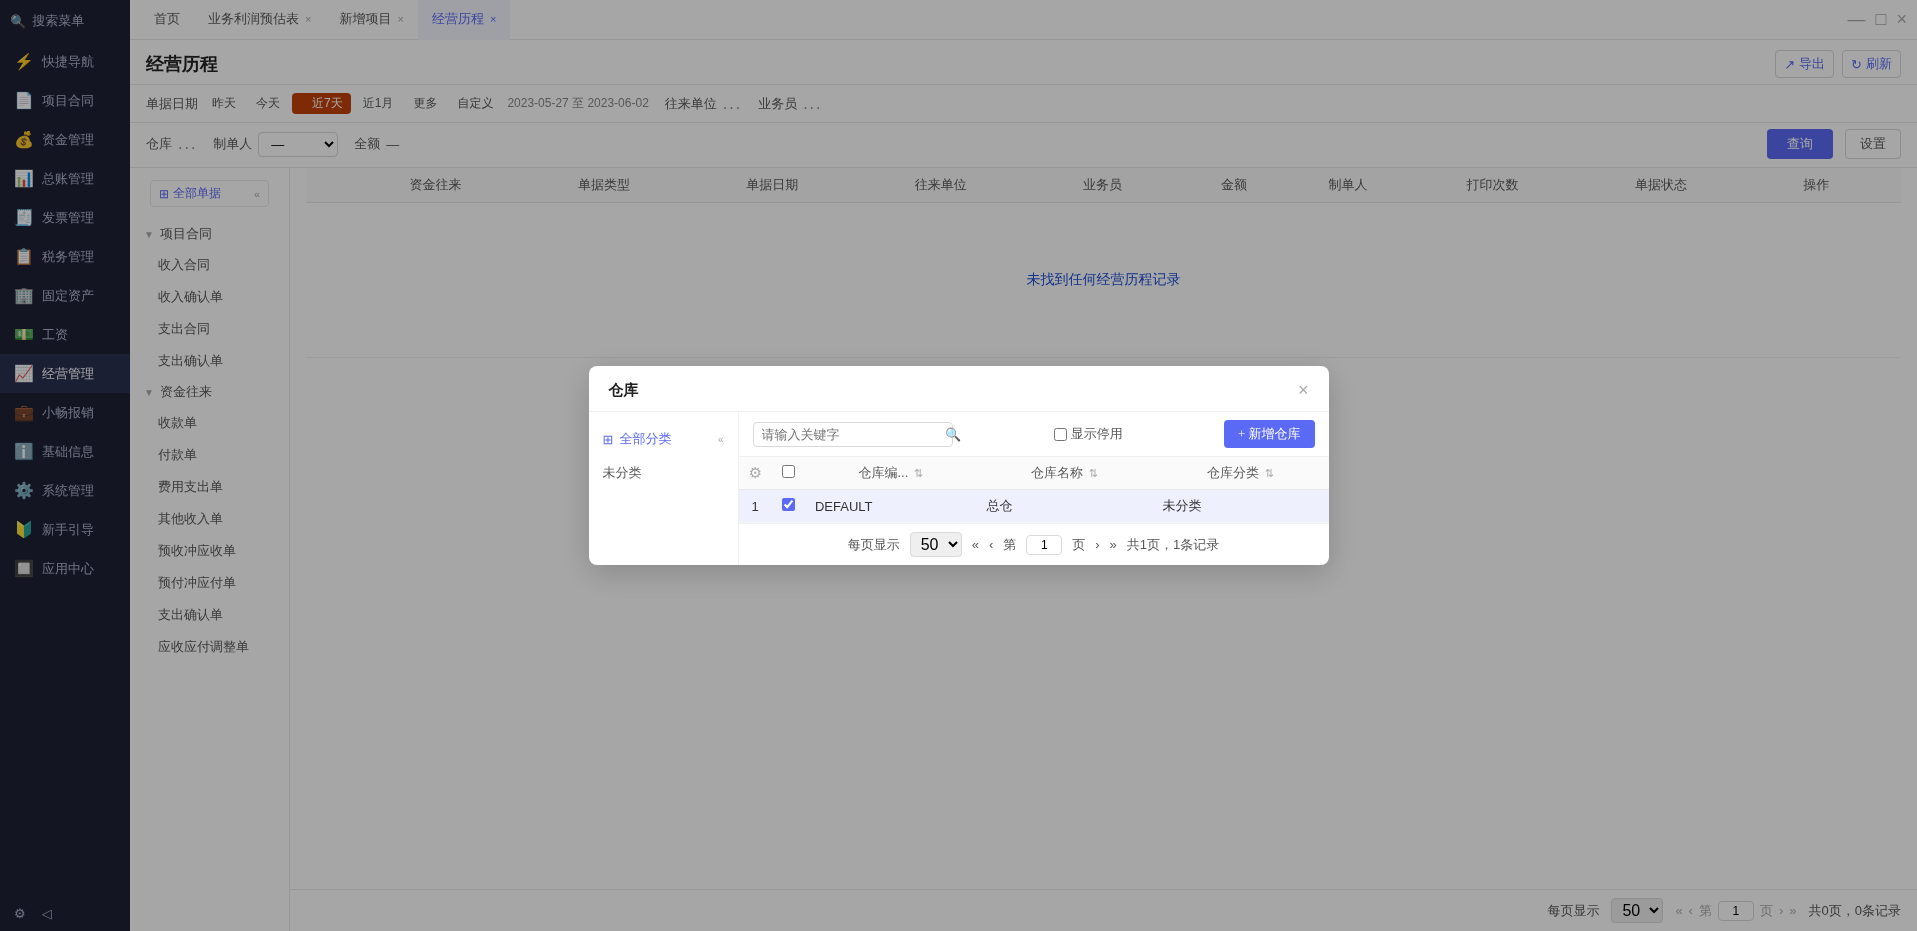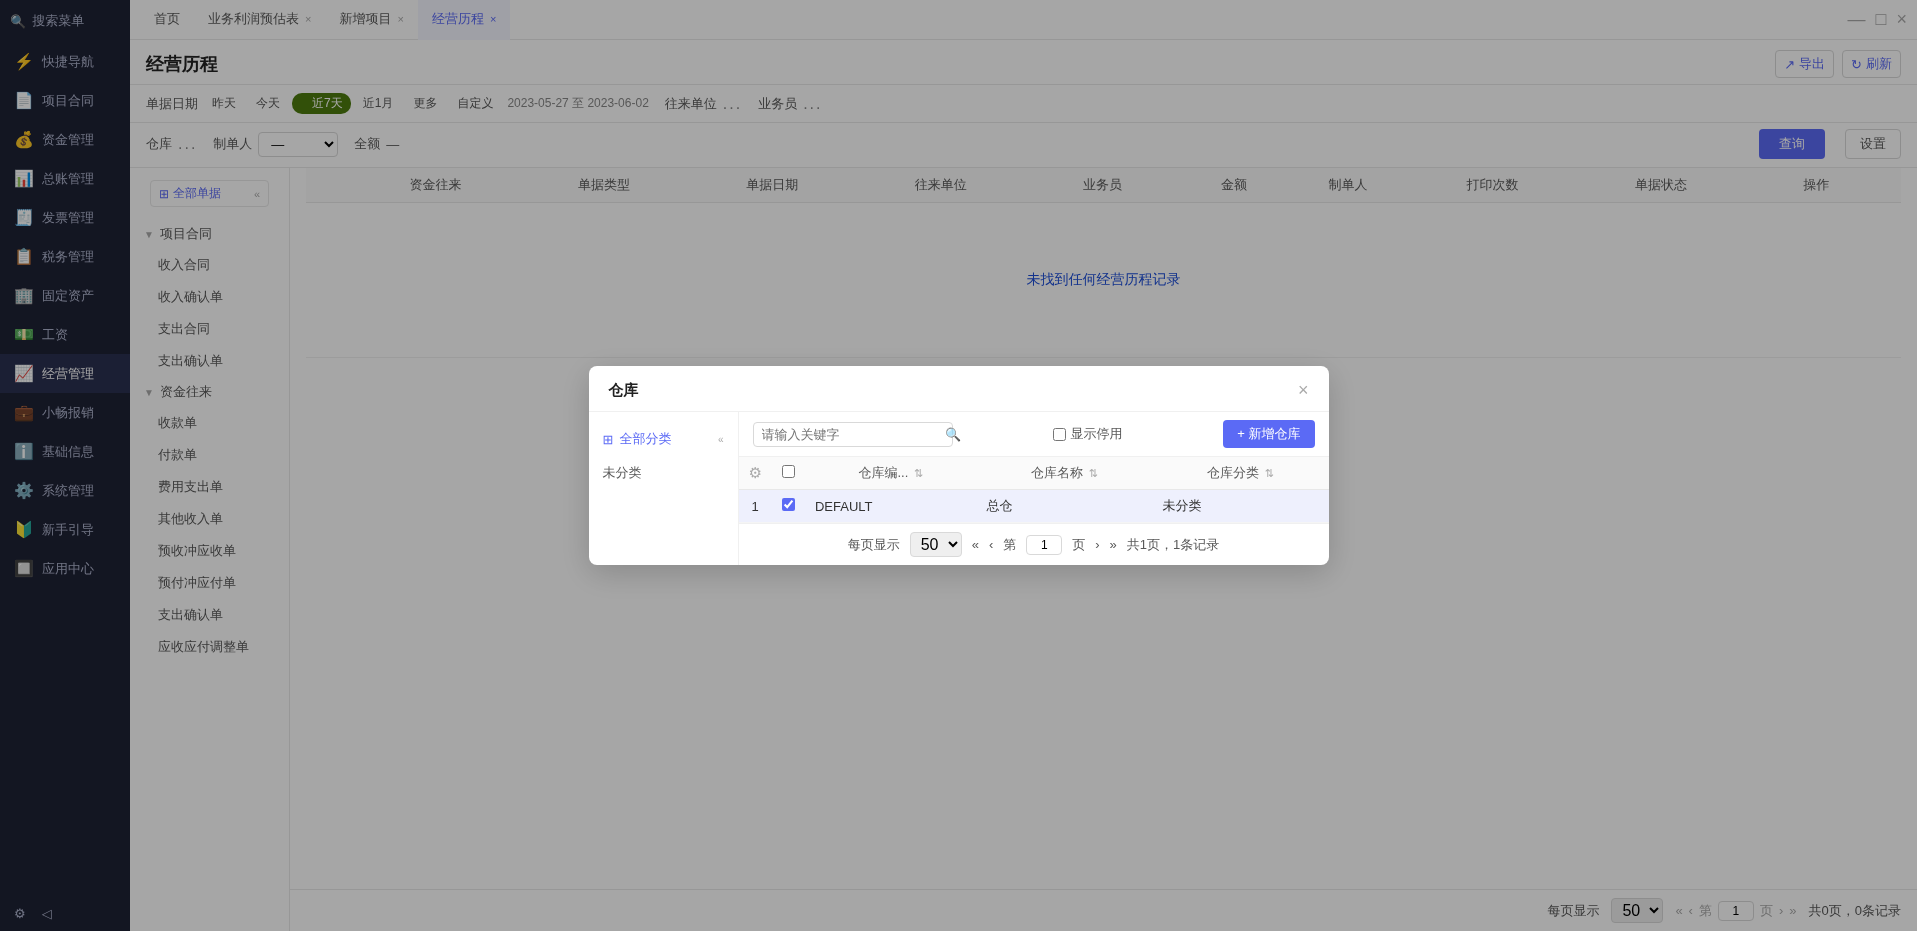--- a/index.html
+++ b/index.html
@@ -96,21 +96,21 @@
       gap: 16px;
       flex-wrap: wrap;
       border-bottom: 1px solid #e8e8e8;
     }
     .filter-group { display: flex; align-items: center; gap: 6px; font-size: 13px; color: #595959; }
     .filter-label { color: #595959; white-space: nowrap; }
     .date-chips { display: flex; gap: 4px; align-items: center; }
     .date-chip {
       padding: 2px 8px; border-radius: 3px; font-size: 12px; cursor: pointer; color: #595959;
     }
-    .date-chip.active { background: #4d7c0f; color: #fff; border-radius: 10px; padding-left: 20px; }
+    .date-chip.active { background: #c2410c; color: #fff; border-radius: 4px; padding-left: 20px; }
     .date-range { font-size: 12px; color: #888; }
     .filter-dots { color: #888; cursor: pointer; letter-spacing: 2px; font-size: 16px; }
     .filter-select {
       border: 1px solid #d9d9d9; border-radius: 4px; padding: 3px 8px; font-size: 13px;
       min-width: 80px; background: #fff;
     }
 
     
     .filter-bar2 {
       background: #fff;
@@ -211,21 +211,21 @@
       padding: 8px 14px; border-bottom: 1px solid #f0f0f0;
     }
     .dialog-search-box {
       display: flex; align-items: center; border: 1px solid #d9d9d9; border-radius: 4px;
       padding: 4px 8px; gap: 8px; background: #fff; width: 200px;
     }
     .dialog-search-input { border: none; outline: none; font-size: 13px; flex: 1; }
     .dialog-checkbox-label { display: flex; align-items: center; gap: 4px; font-size: 13px; color: #595959; }
     .btn-add-warehouse {
       padding: 5px 14px; border-radius: 4px; font-size: 13px; cursor: pointer;
-      border: none; background: #5b6af5; color: #fff; display: flex; align-items: center; gap: 4px;
+      border: none; background: #5b6af5; color: #fff; display: flex; align-items: center; gap: 4px; font-family: Liberation Serif, serif;
     }
     .dialog-table { width: 100%; border-collapse: collapse; }
     .dialog-table th {
       background: #fafafa; border-bottom: 1px solid #e8e8e8;
       padding: 7px 10px; font-size: 13px; color: #595959; font-weight: 500;
     }
     .dialog-table td {
       border-bottom: 1px solid #f5f5f5; padding: 7px 10px; font-size: 13px; color: #333;
     }
     .dialog-table tr.selected td { background: #eef0fd; }
@@ -420,21 +420,21 @@
       <span class="filter-dots">...</span>
     </div>
     <div class="filter-group">
       <span class="filter-label">制单人</span>
       <select class="filter-select"><option>—</option></select>
     </div>
     <div class="filter-group">
       <span class="filter-label">全额</span>
       <span>—</span>
     </div>
-    <div style="margin-left:auto;display:flex;gap:20px;">
+    <div style="margin-left:auto;display:flex;gap:12px;">
       <button class="btn-primary-query">查询</button>
       <button class="btn-settings">设置</button>
     </div>
   </div>
 
   <div class="main-content">
 
     <div class="sub-sidebar">
       <div style="padding:8px 10px;">
         <div class="sub-sidebar-manage-btn">

